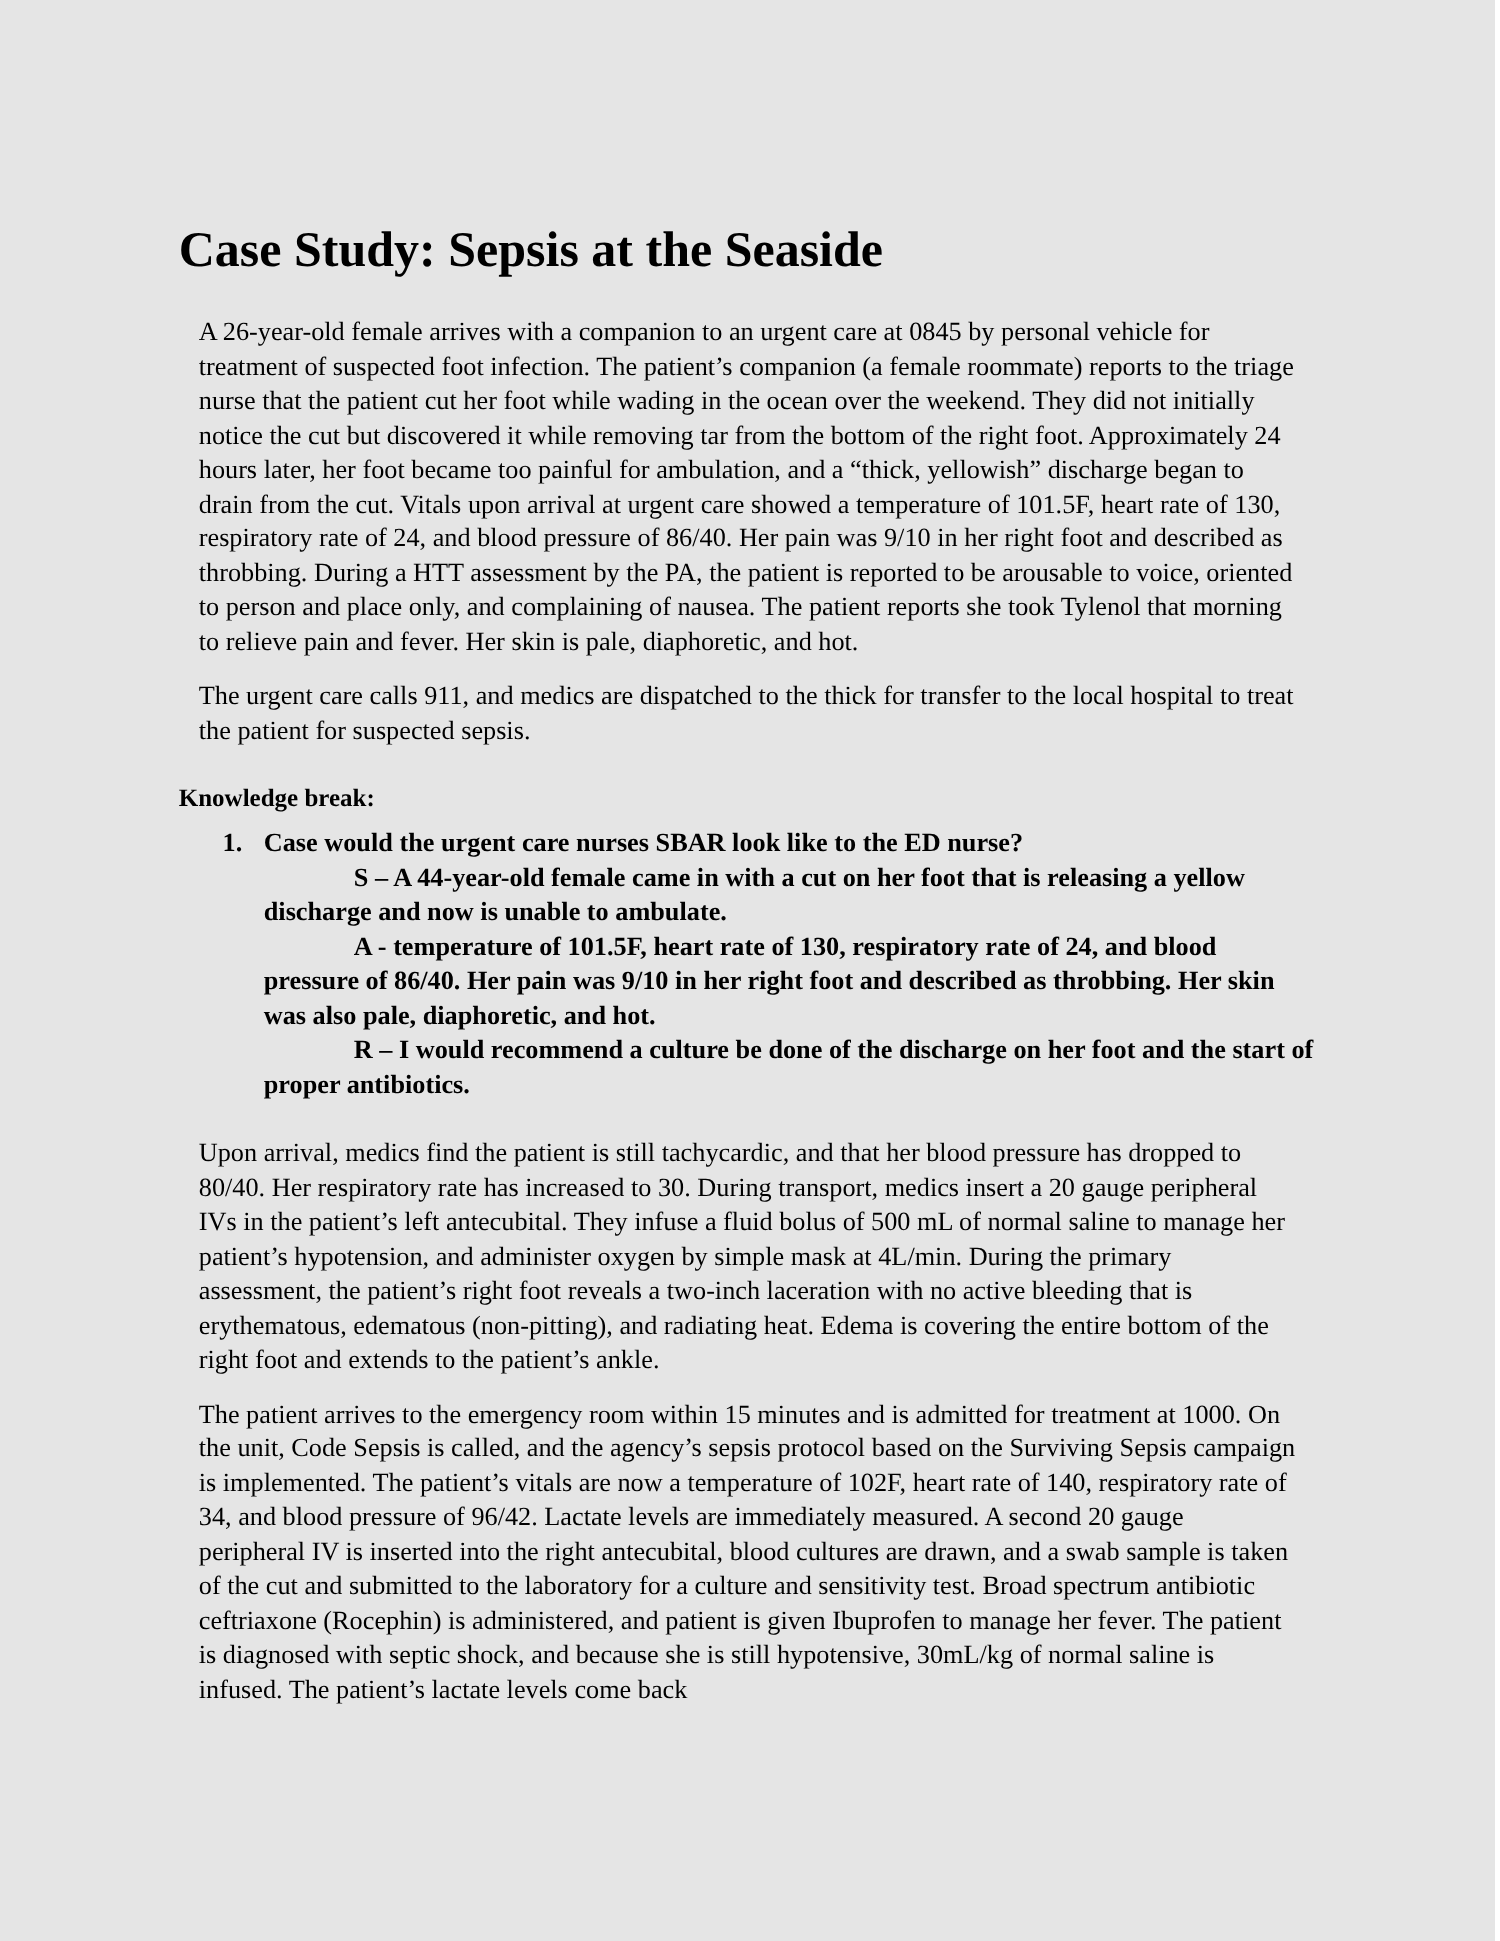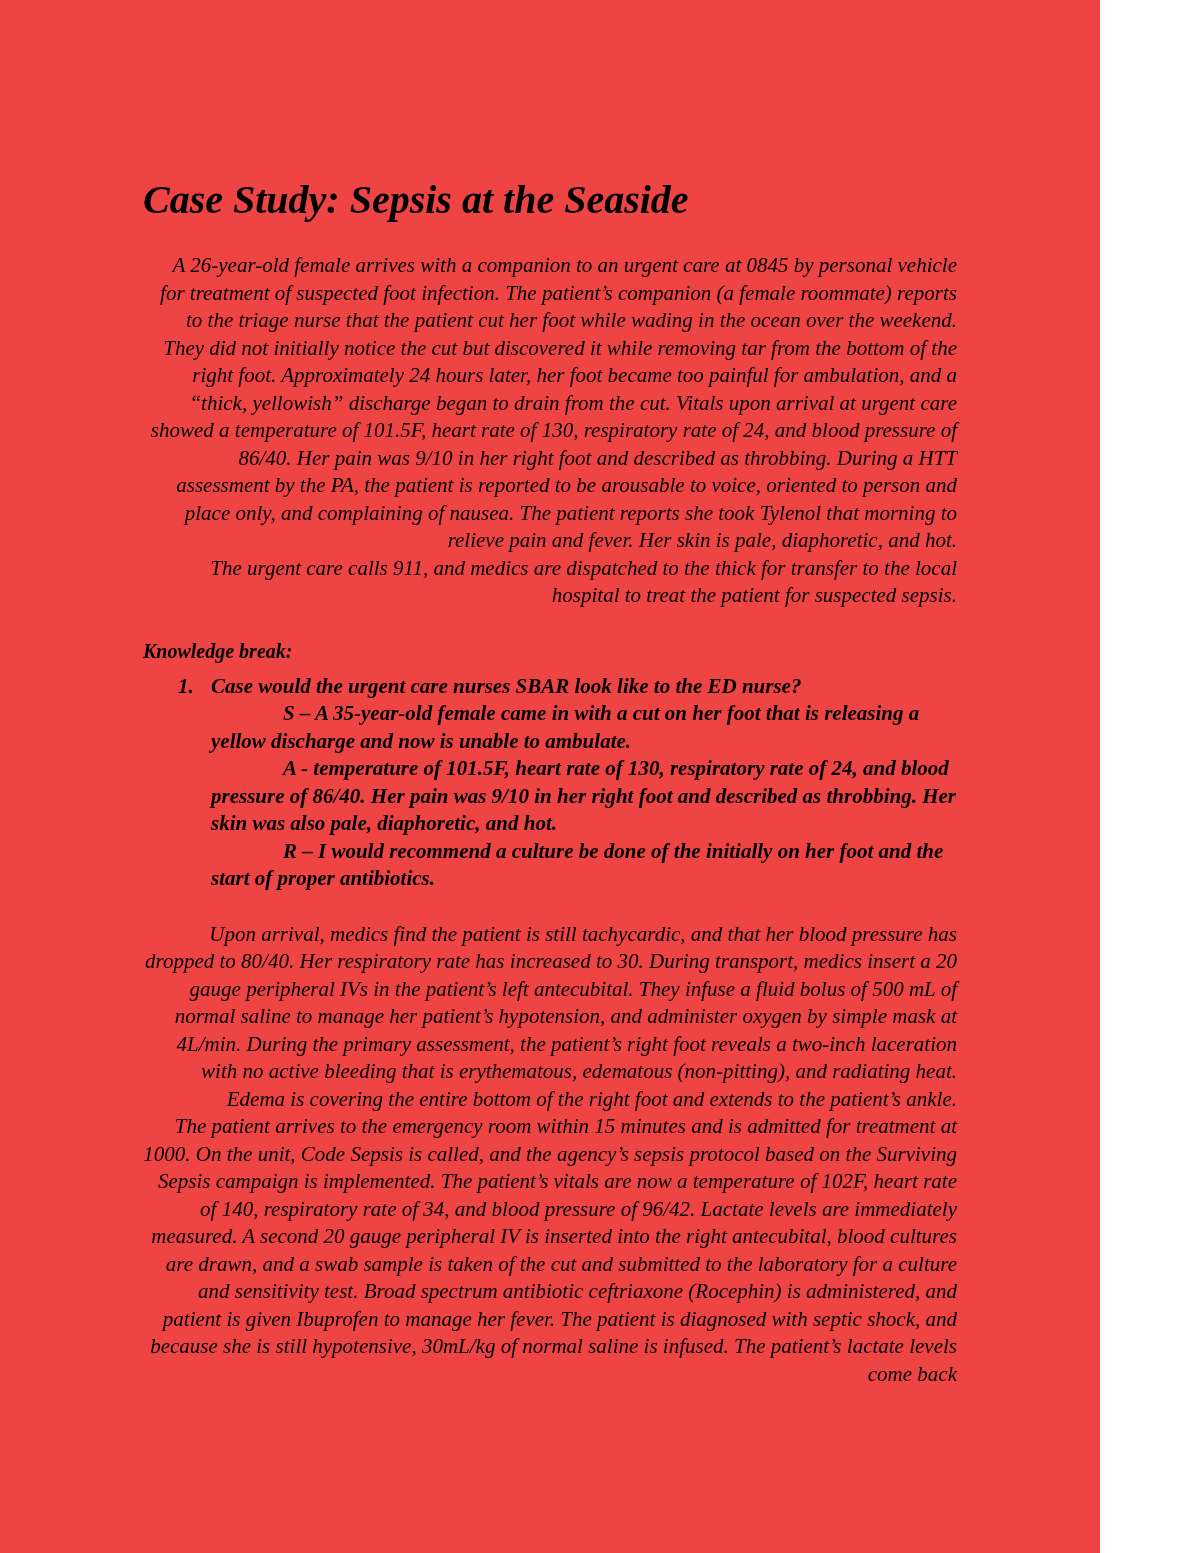--- a/index.html
+++ b/index.html
@@ -1,40 +1,39 @@
 <!DOCTYPE html>
 <html><head>
 <meta charset="utf-8">
 <style>
   html, body {
     margin: 0;
     padding: 0;
     background: #ffffff;
   }
   .page {
-    width: 1100px;
+    width: 1196px;
     min-height: 1553px;
-    background: #ef4444;
+    background: #e5e5e5;
     color: #000000;
     box-sizing: border-box;
     padding: 178px 143px 60px 143px;
     font-family: "Liberation Serif", "DejaVu Serif", serif;
     font-size: 21px;
     line-height: 1.31;
-    font-style: italic;
   }
   .doc-title {
     font-size: 40px;
     font-weight: bold;
     line-height: 1.1;
     margin: 0 0 30px 0;
   }
   .para {
-    margin: 0;
-    text-align: right;
+    margin: 16px;
+    text-align: left;
   }
   .section-heading {
     font-size: 20px;
     font-weight: bold;
     margin: 30px 0 10px 0;
     line-height: 1.15;
   }
   .kb-item {
     margin: 0 0 0 68px;
     font-weight: bold;
@@ -64,26 +63,26 @@
   <p class="para">A 26-year-old female arrives with a companion to an urgent care at 0845 by personal vehicle for treatment of suspected foot infection. The patient’s companion (a female roommate) reports to the triage nurse that the patient cut her foot while wading in the ocean over the weekend. They did not initially notice the cut but discovered it while removing tar from the bottom of the right foot. Approximately 24 hours later, her foot became too painful for ambulation, and a “thick, yellowish” discharge began to drain from the cut. Vitals upon arrival at urgent care showed a temperature of 101.5F, heart rate of 130, respiratory rate of 24, and blood pressure of 86/40. Her pain was 9/10 in her right foot and described as throbbing. During a HTT assessment by the PA, the patient is reported to be arousable to voice, oriented to person and place only, and complaining of nausea. The patient reports she took Tylenol that morning to relieve pain and fever. Her skin is pale, diaphoretic, and hot.</p>
 
   <p class="para">The urgent care calls 911, and medics are dispatched to the thick for transfer to the local hospital to treat the patient for suspected sepsis.</p>
 
   <h2 class="section-heading">Knowledge break:</h2>
 
   <div class="kb-item">
     <span class="kb-num">1.</span><span>Case would the urgent care nurses SBAR look like to the ED nurse?</span>
   </div>
 
-  <p class="sbar-p">S – A 35-year-old female came in with a cut on her foot that is releasing a yellow discharge and now is unable to ambulate.</p>
+  <p class="sbar-p">S – A 44-year-old female came in with a cut on her foot that is releasing a yellow discharge and now is unable to ambulate.</p>
 
 
   <p class="sbar-p">A - temperature of 101.5F, heart rate of 130, respiratory rate of 24, and blood pressure of 86/40. Her pain was 9/10 in her right foot and described as throbbing. Her skin was also pale, diaphoretic, and hot.</p>
 
-  <p class="sbar-p">R – I would recommend a culture be done of the initially on her foot and the start of proper antibiotics.</p>
+  <p class="sbar-p">R – I would recommend a culture be done of the discharge on her foot and the start of proper antibiotics.</p>
 
   <div class="body-block">
     <p class="para">Upon arrival, medics find the patient is still tachycardic, and that her blood pressure has dropped to 80/40. Her respiratory rate has increased to 30. During transport, medics insert a 20 gauge peripheral IVs in the patient’s left antecubital. They infuse a fluid bolus of 500 mL of normal saline to manage her patient’s hypotension, and administer oxygen by simple mask at 4L/min. During the primary assessment, the patient’s right foot reveals a two-inch laceration with no active bleeding that is erythematous, edematous (non-pitting), and radiating heat. Edema is covering the entire bottom of the right foot and extends to the patient’s ankle.</p>
 
     <p class="para">The patient arrives to the emergency room within 15 minutes and is admitted for treatment at 1000. On the unit, Code Sepsis is called, and the agency’s sepsis protocol based on the Surviving Sepsis campaign is implemented. The patient’s vitals are now a temperature of 102F, heart rate of 140, respiratory rate of 34, and blood pressure of 96/42. Lactate levels are immediately measured. A second 20 gauge peripheral IV is inserted into the right antecubital, blood cultures are drawn, and a swab sample is taken of the cut and submitted to the laboratory for a culture and sensitivity test. Broad spectrum antibiotic ceftriaxone (Rocephin) is administered, and patient is given Ibuprofen to manage her fever. The patient is diagnosed with septic shock, and because she is still hypotensive, 30mL/kg of normal saline is infused. The patient’s lactate levels come back</p>
   </div>
 
 </div>
 
 </body></html>

